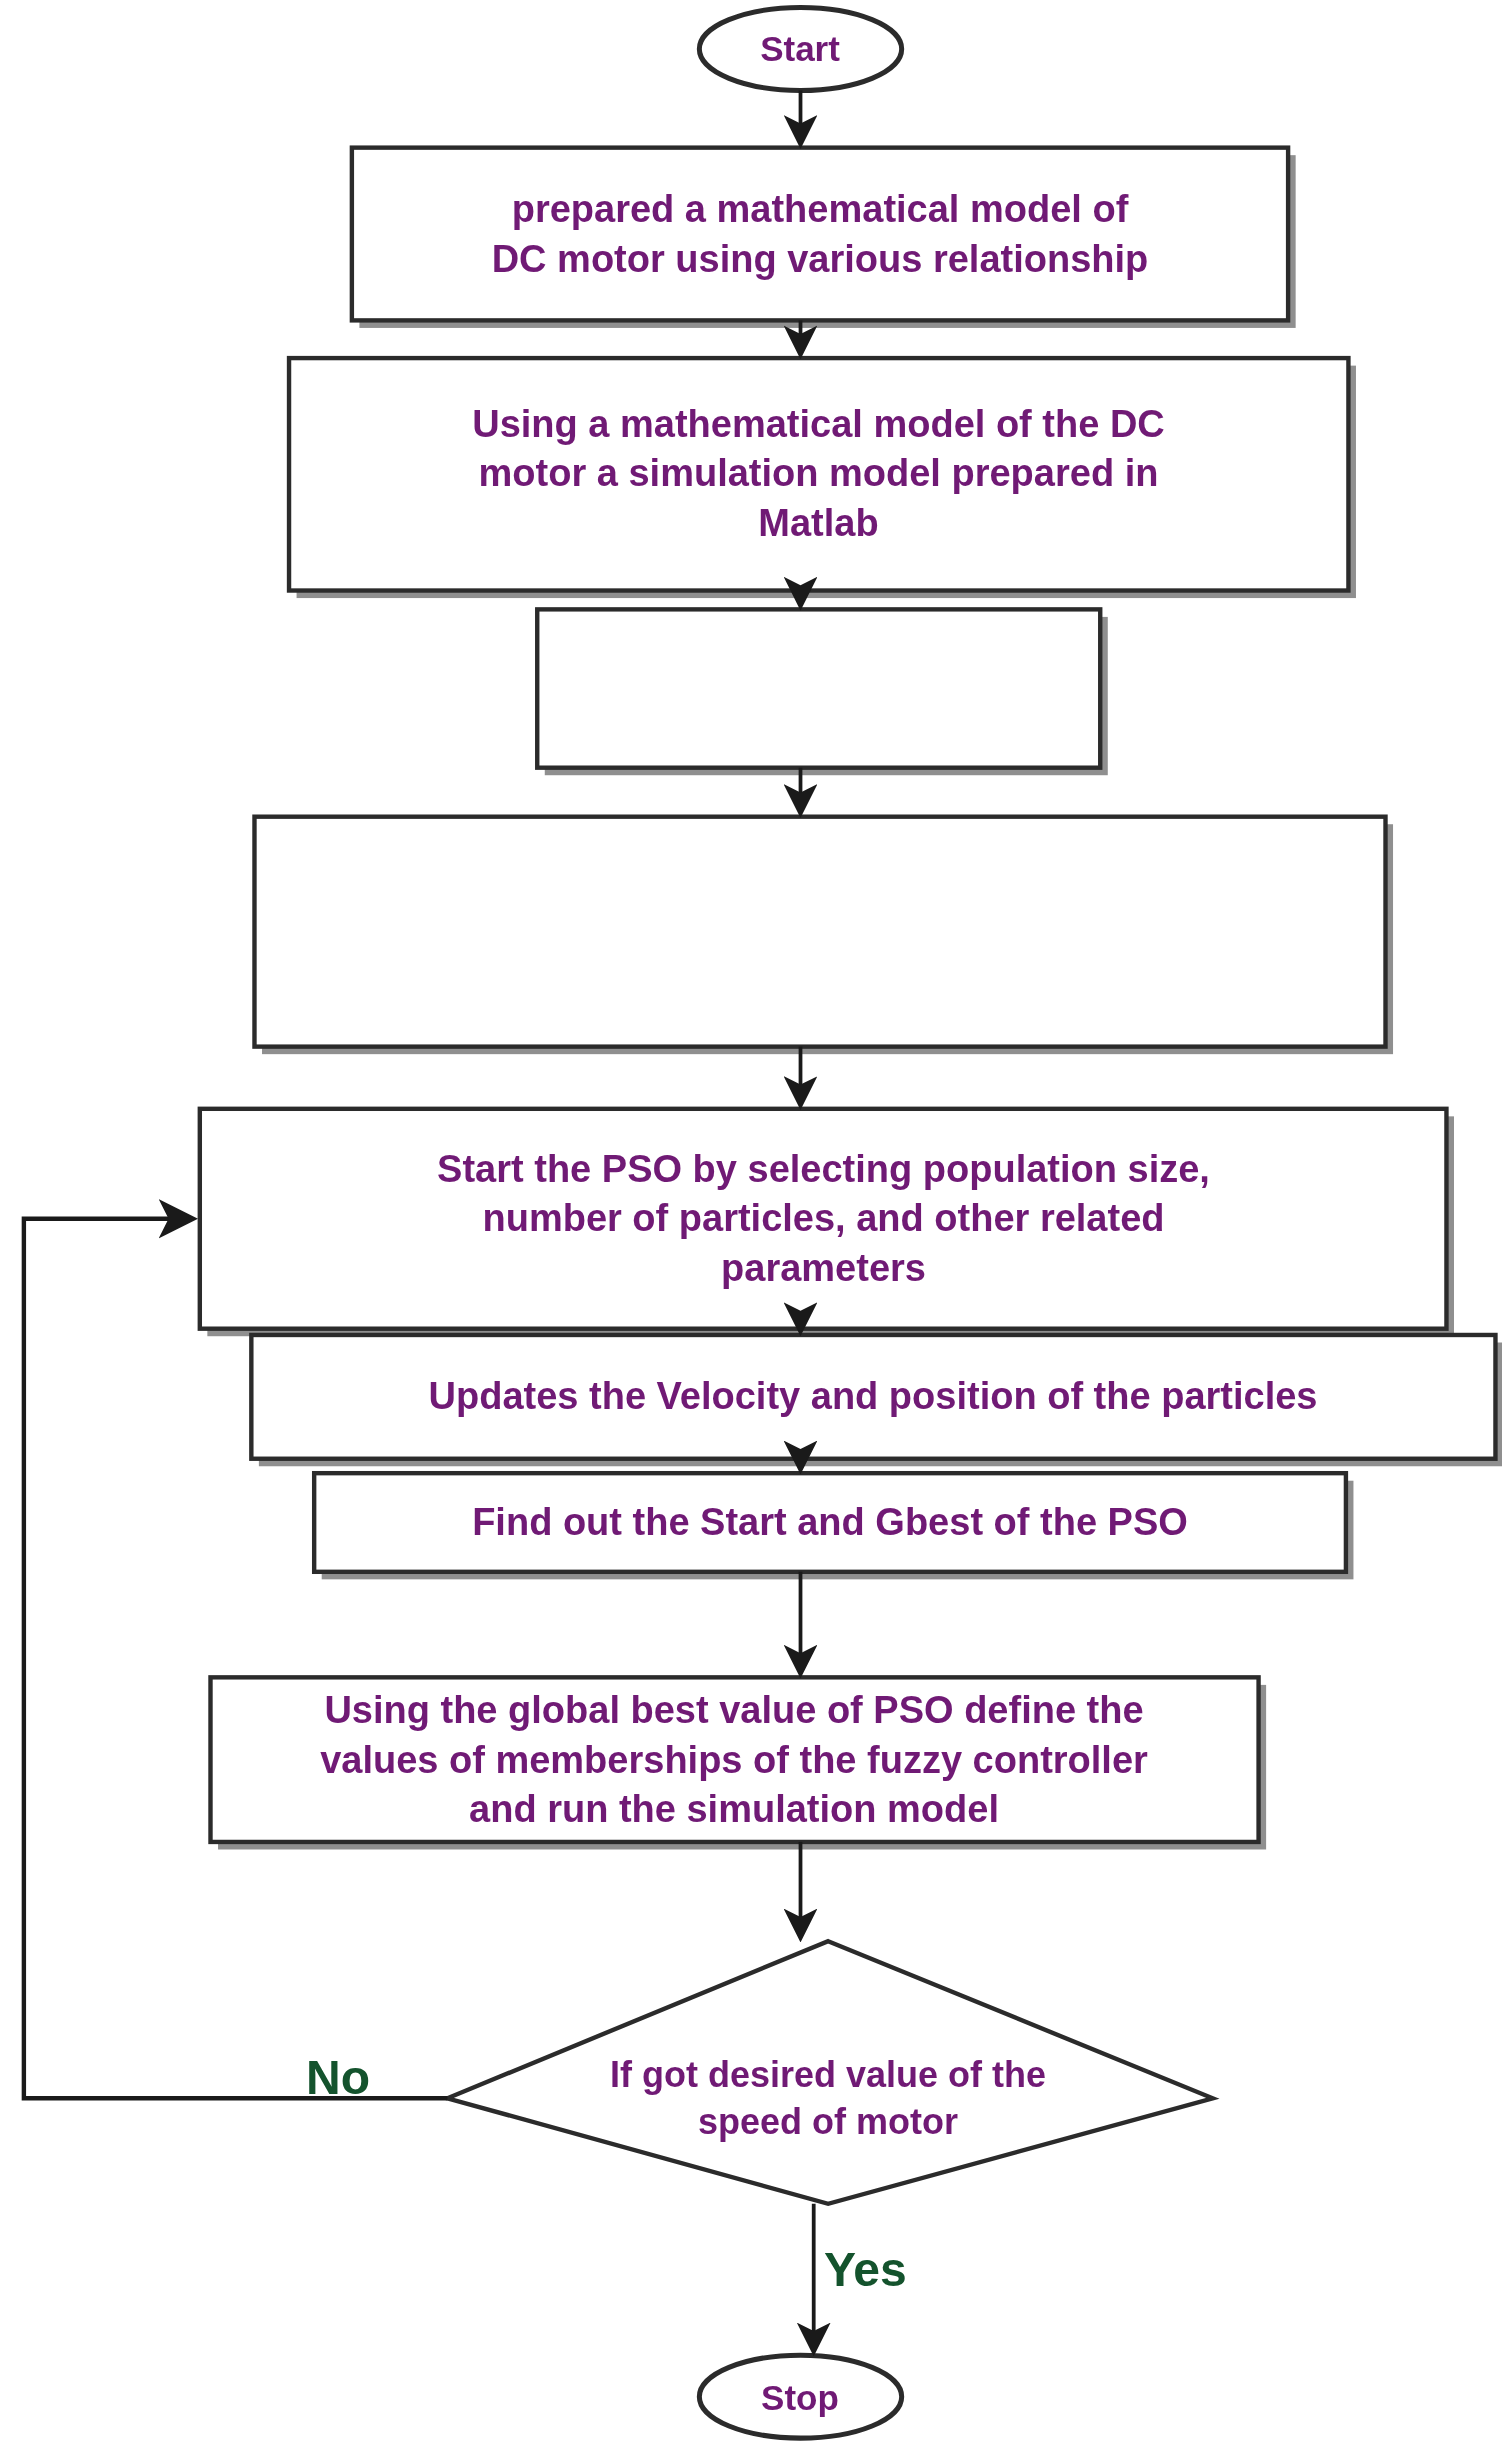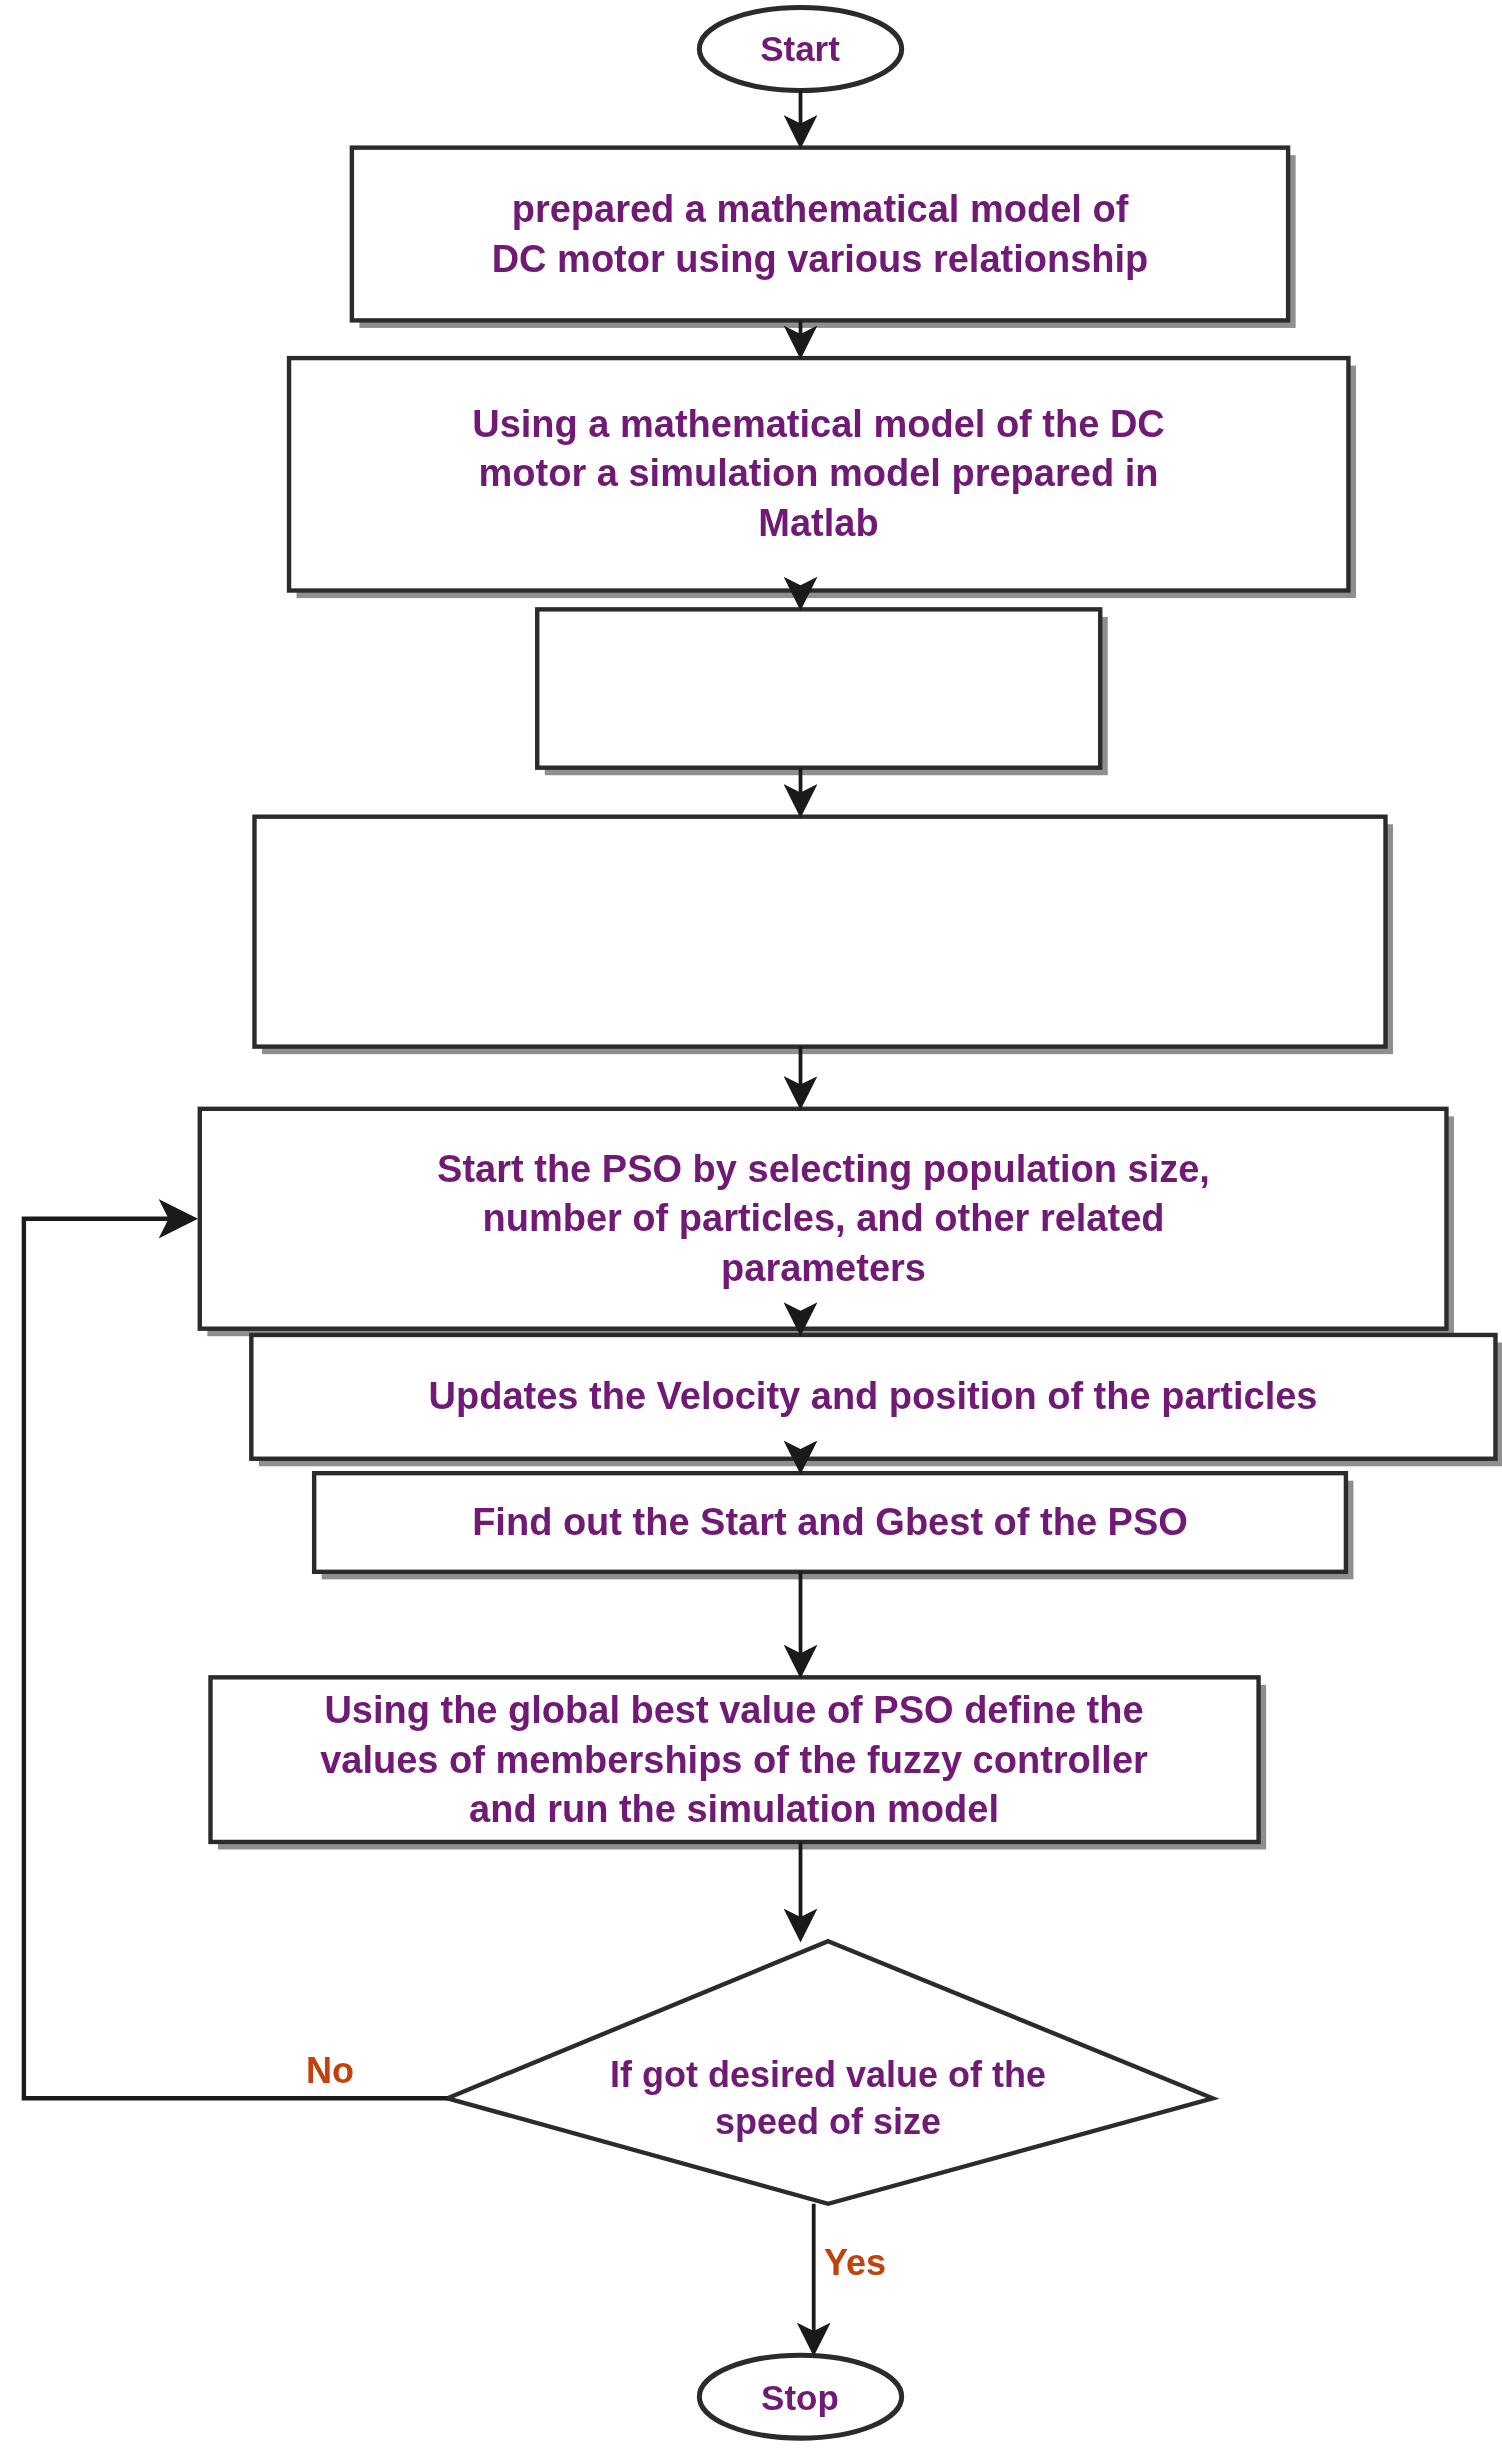--- a/index.html
+++ b/index.html
@@ -46,22 +46,22 @@
   .process-text {
     font-size: 38px;
   }
   .decision-text {
     font-size: 36px;
   }
   .edge-label {
     position: absolute;
     font-family: "Liberation Sans", sans-serif;
     font-weight: bold;
-    font-size: 36px;
-    color: #c2410c;
+    font-size: 48px;
+    color: #14532d;
     white-space: nowrap;
   }
 </style>
 </head>
 <body>
 
 <div id="flow-root">
 
   <svg class="flow-svg" viewBox="0 0 2392 3919" preserveAspectRatio="none">
     <defs>
@@ -132,21 +132,21 @@
 
   <div class="node-text process-text" style="left:251px; top:1335px; width:1244px; height:124px;">Updates the Velocity and position of the particles</div>
 
   <div class="node-text process-text" style="left:314px; top:1473px; width:1032px; height:99px;">Find out the Start and Gbest of the PSO</div>
 
   <div class="node-text process-text" style="left:210px; top:1678px; width:1048px; height:165px;">Using the global best value of PSO define the
 values of  memberships of the fuzzy controller
 and run the simulation model</div>
 
   <div class="node-text decision-text" style="left:514px; top:2026px; width:628px; height:145px;">If got desired value of the
-speed of size</div>
+speed of motor</div>
 
   <div class="node-text terminal-text" style="left:699px; top:2356px; width:202px; height:83px;">Stop</div>
 
   <div class="edge-label" style="left:306px; top:2050px;">No</div>
 
   <div class="edge-label" style="left:824px; top:2242px;">Yes</div>
 
 </div>
 
 

